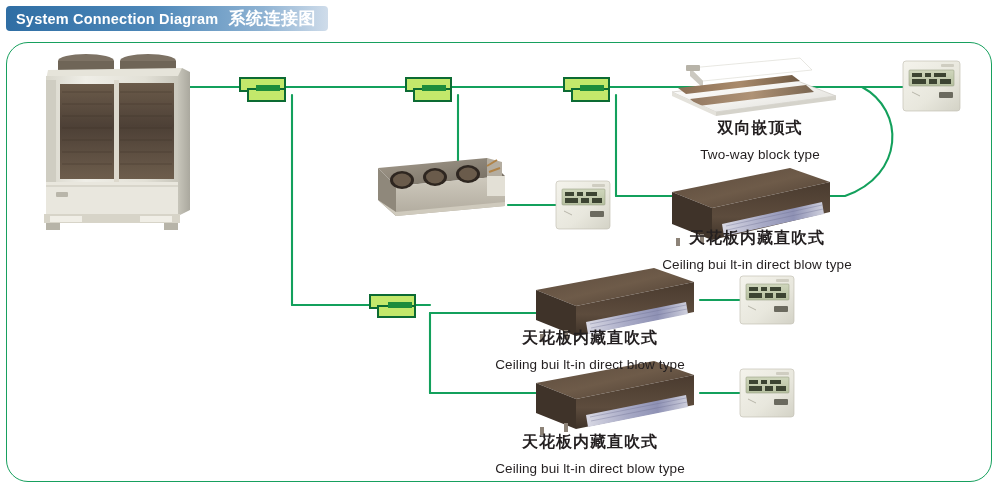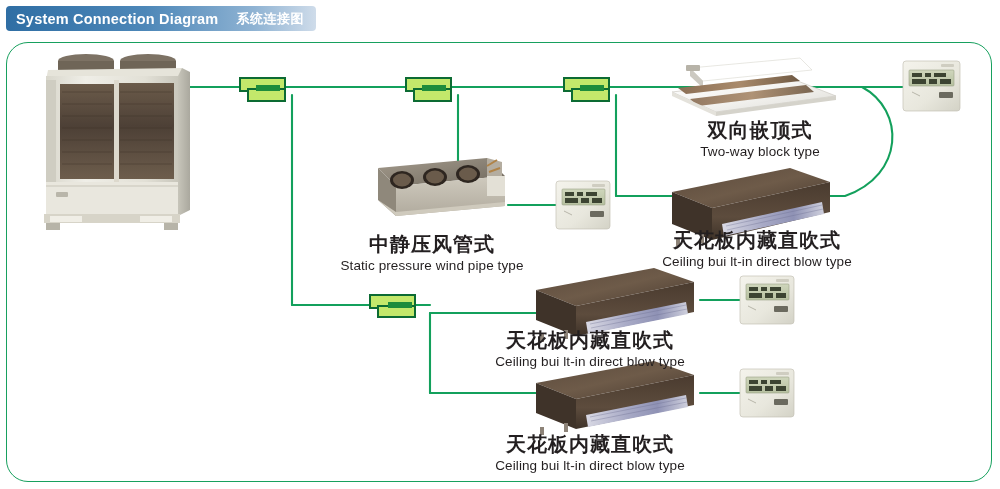--- a/index.html
+++ b/index.html
@@ -22,34 +22,34 @@
 
   
   .title-banner {
     position: absolute;
     left: 6px;
     top: 6px;
     height: 25px;
     padding: 0 12px 0 10px;
     display: flex;
     align-items: center;
-    gap: 18px;
+    gap: 10px;
     border-radius: 4px;
     background: linear-gradient(to right, #2f6ea4 0%, #4d87b8 45%, #8fb3d3 80%, #cfdcea 100%);
   }
   .title-en {
     color: #ffffff;
     font-size: 14.5px;
     font-weight: bold;
     letter-spacing: .2px;
     white-space: nowrap;
   }
   .title-zh {
     color: #ffffff;
-    font-size: 13px;
+    font-size: 17px;
     font-weight: bold;
     letter-spacing: .5px;
     white-space: nowrap;
   }
 
   
   .frame {
     position: absolute;
     left: 6px;
     top: 42px;
@@ -70,30 +70,30 @@
 
   
   .label {
     position: absolute;
     text-align: center;
     line-height: 1.25;
     color: #231f20;
     white-space: nowrap;
   }
   .label .zh {
-    font-size: 20px;
+    font-size: 16px;
     font-weight: bold;
     letter-spacing: 1px;
     display: block;
   }
   .label .en {
     font-size: 13.5px;
     letter-spacing: .1px;
     display: block;
-    margin-top: 1px;
+    margin-top: 9px;
   }
   .label.big .zh { font-size: 17px; }
   .label.big .en { font-size: 15.5px; }
 </style>
 </head>
 <body>
 
 <div id="stage">
 
   <div class="title-banner">
@@ -416,24 +416,20 @@
   </svg>
 
   <div class="label big" style="left:48px; top:222px; width:160px;">
   </div>
 
   <div class="label" style="left:660px; top:118px; width:200px;">
     <span class="zh">双向嵌顶式</span>
     <span class="en">Two-way block type</span>
   </div>
 
-  <div class="label" style="left:312px; top:232px; width:240px;">
-    <span class="zh">中静压风管式</span>
-    <span class="en">Static pressure wind pipe type</span>
-  </div>
 
   <div class="label" style="left:642px; top:228px; width:230px;">
     <span class="zh">天花板内藏直吹式</span>
     <span class="en">Ceiling bui lt-in direct blow type</span>
   </div>
 
   <div class="label" style="left:475px; top:328px; width:230px;">
     <span class="zh">天花板内藏直吹式</span>
     <span class="en">Ceiling bui lt-in direct blow type</span>
   </div>

